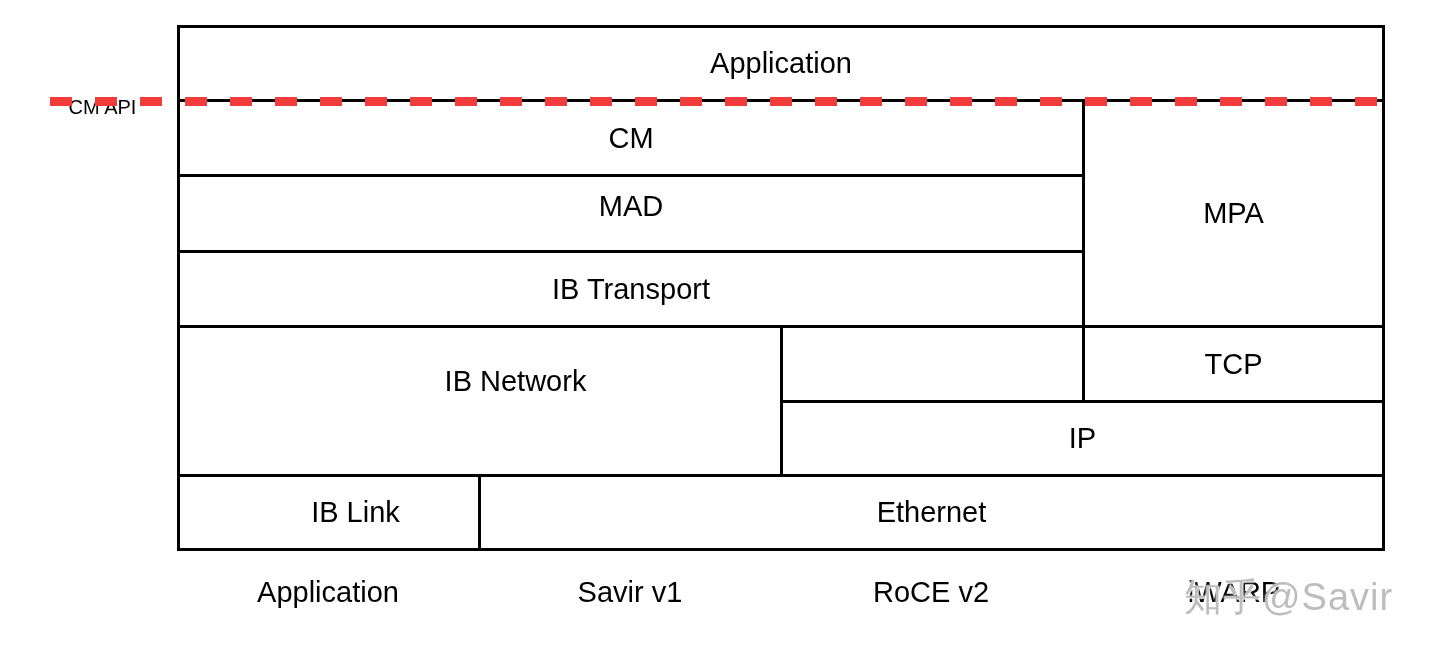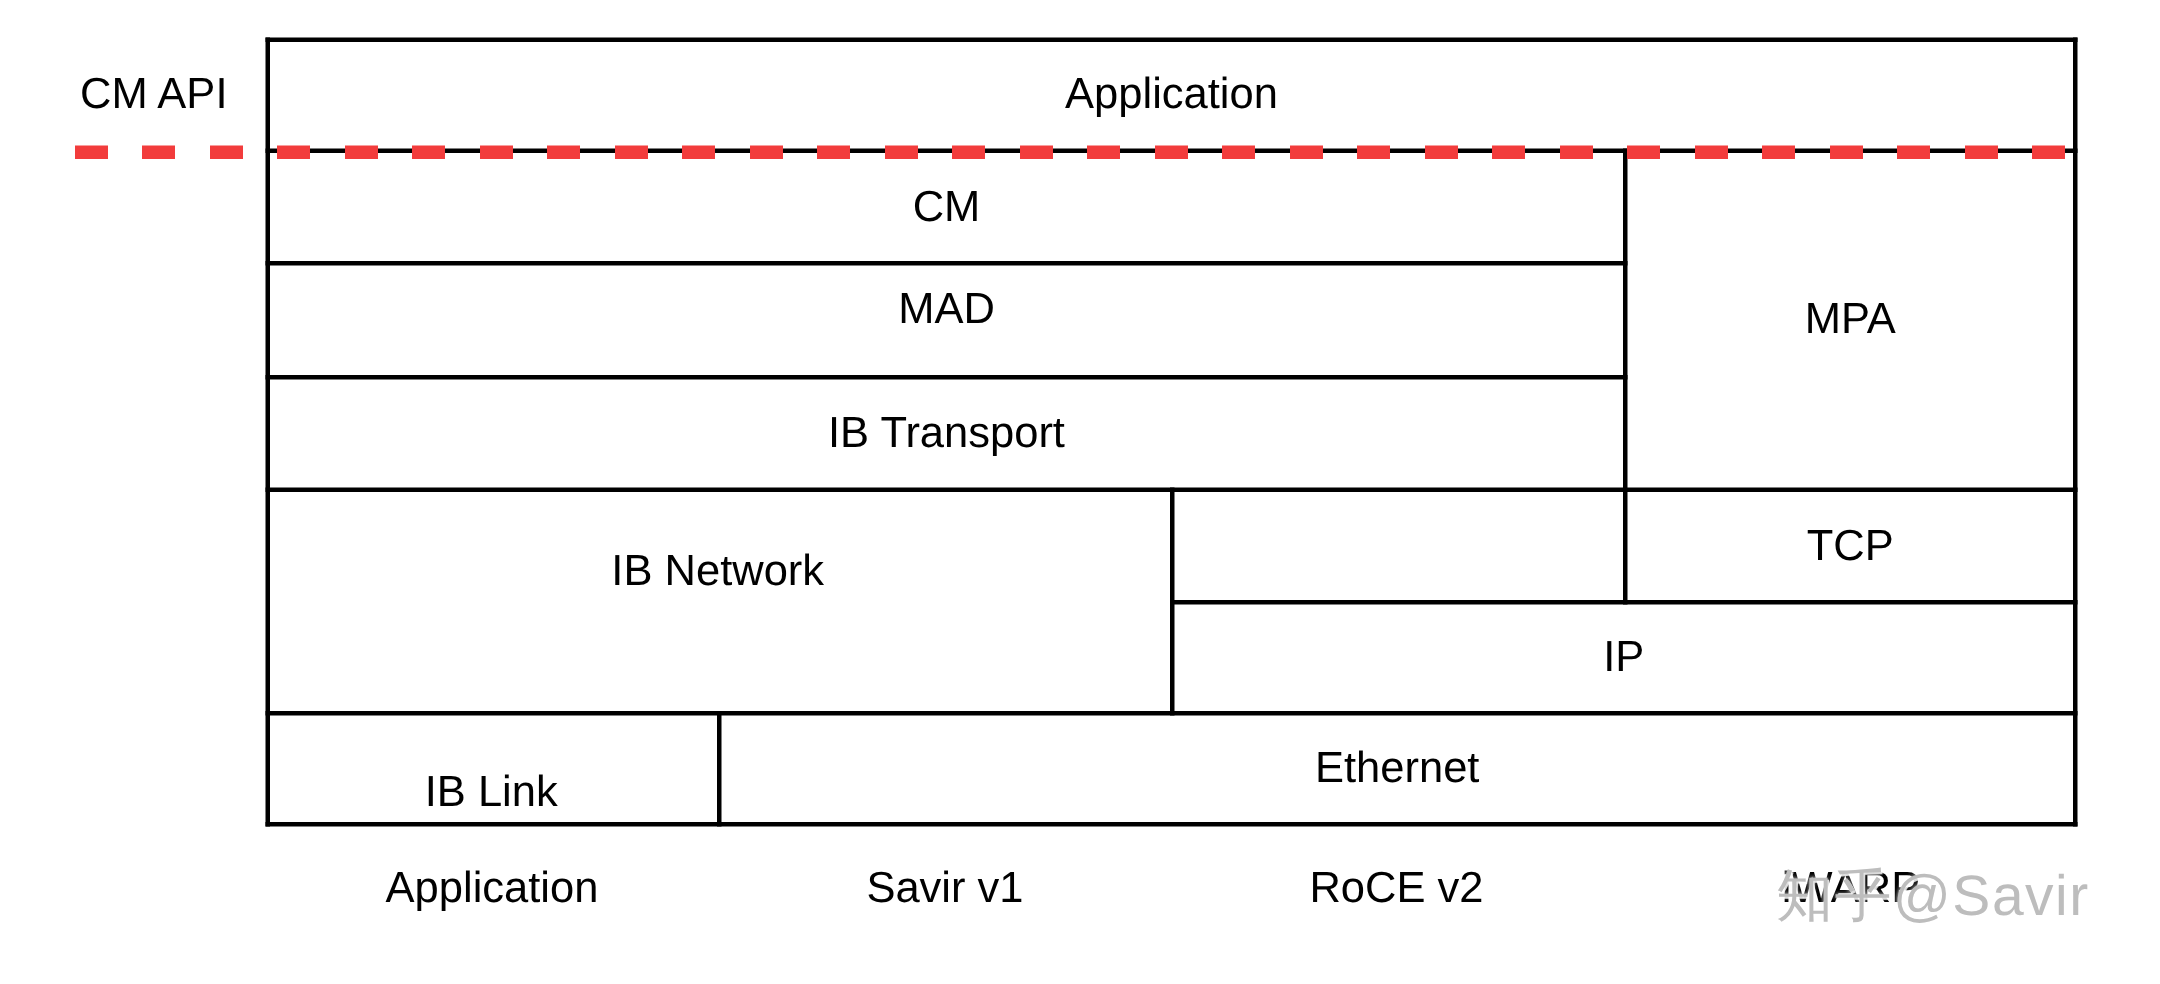--- a/index.html
+++ b/index.html
@@ -20,23 +20,24 @@
   .cell{
     position:absolute;
     display:flex;align-items:center;justify-content:center;
     font-size:29px;
     color:#000;
     text-align:right;
     white-space:nowrap;
   }
   .side-label{
     position:absolute;
-    font-size:29px;
+    font-size:20px;
     display:flex;align-items:center;justify-content:center;
     white-space:nowrap;
+    margin-top:44px;
   }
   .red-dashes{
     position:absolute;
     left:50px;top:97px;width:1335px;height:9px;
     background:repeating-linear-gradient(90deg, var(--red) 0px, var(--red) 22px, transparent 22px, transparent 45px);
     z-index:3;
   }
   .col-label{
     position:absolute;
     top:576px;height:32px;width:220px;
@@ -76,24 +77,24 @@
   <div class="vline" style="left:1382px;top:25px;width:3px;height:526px;"></div>
   <div class="vline" style="left:1082px;top:99px;width:3px;height:304px;"></div>
   <div class="vline" style="left:780px;top:325px;width:3px;height:152px;"></div>
   <div class="vline" style="left:478px;top:474px;width:3px;height:77px;"></div>
 
   <div class="cell" style="left:177px;top:28px;width:1208px;height:71px;">Application</div>
   <div class="cell" style="left:177px;top:102px;width:908px;height:72px;">CM</div>
   <div class="cell" style="left:177px;top:170px;width:908px;height:73px;">MAD</div>
   <div class="cell" style="left:177px;top:253px;width:908px;height:72px;">IB Transport</div>
   <div class="cell" style="left:1085px;top:102px;width:297px;height:223px;">MPA</div>
-  <div class="cell" style="left:177px;top:328px;width:603px;height:106px;">IB Network</div>
+  <div class="cell" style="left:177px;top:328px;width:603px;height:106px;padding-left:37px;">IB Network</div>
   <div class="cell" style="left:1085px;top:328px;width:297px;height:72px;border-radius:16px;">TCP</div>
   <div class="cell" style="left:783px;top:403px;width:599px;height:71px;border-radius:21px;">IP</div>
-  <div class="cell" style="left:177px;top:493px;width:301px;height:71px;">IB Link</div>
+  <div class="cell" style="left:177px;top:477px;width:301px;height:71px;padding-left:28px;">IB Link</div>
   <div class="cell" style="left:481px;top:477px;width:901px;height:71px;">Ethernet</div>
 
   <div class="col-label" style="left:218px;">Application</div>
   <div class="col-label" style="left:520px;">Savir v1</div>
   <div class="col-label" style="left:821px;">RoCE v2</div>
   <div class="col-label" style="left:1124px;">iWARP</div>
 
   <div class="watermark">知乎@Savir</div>
 
 </div>

